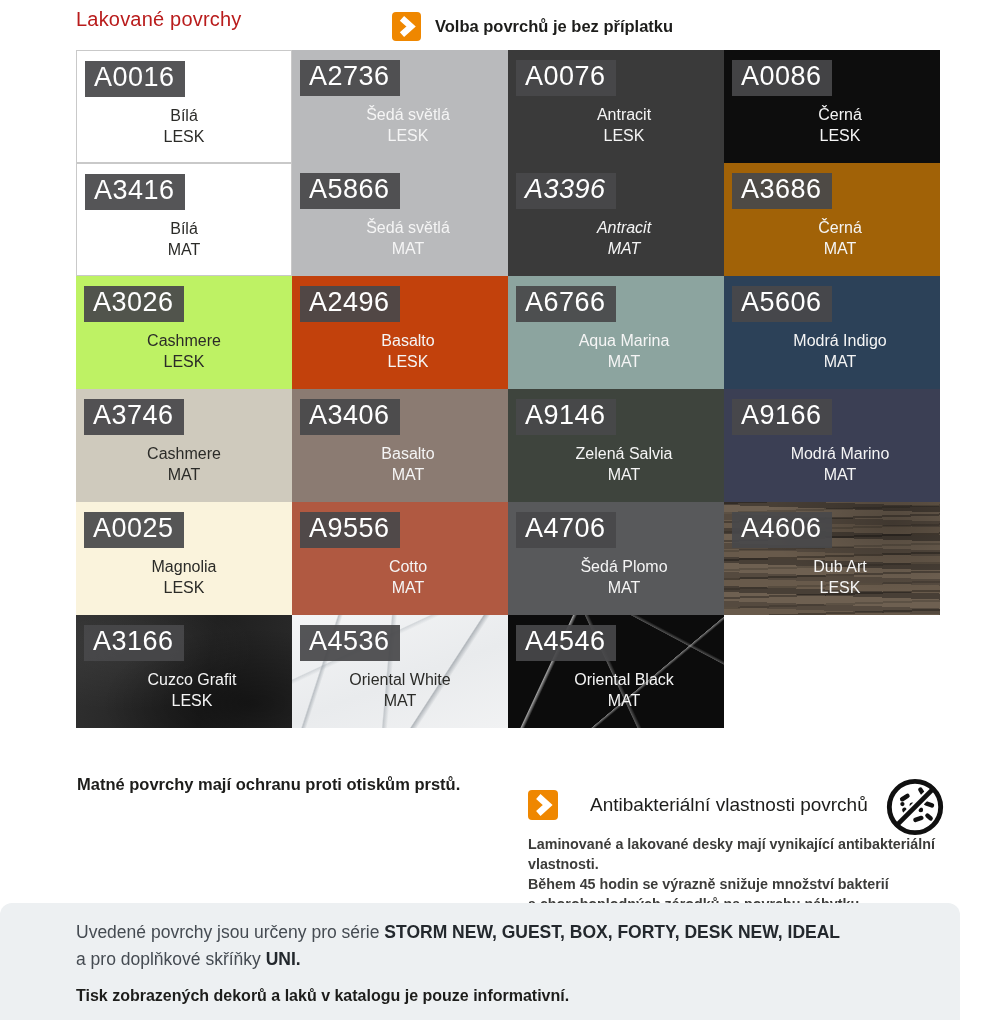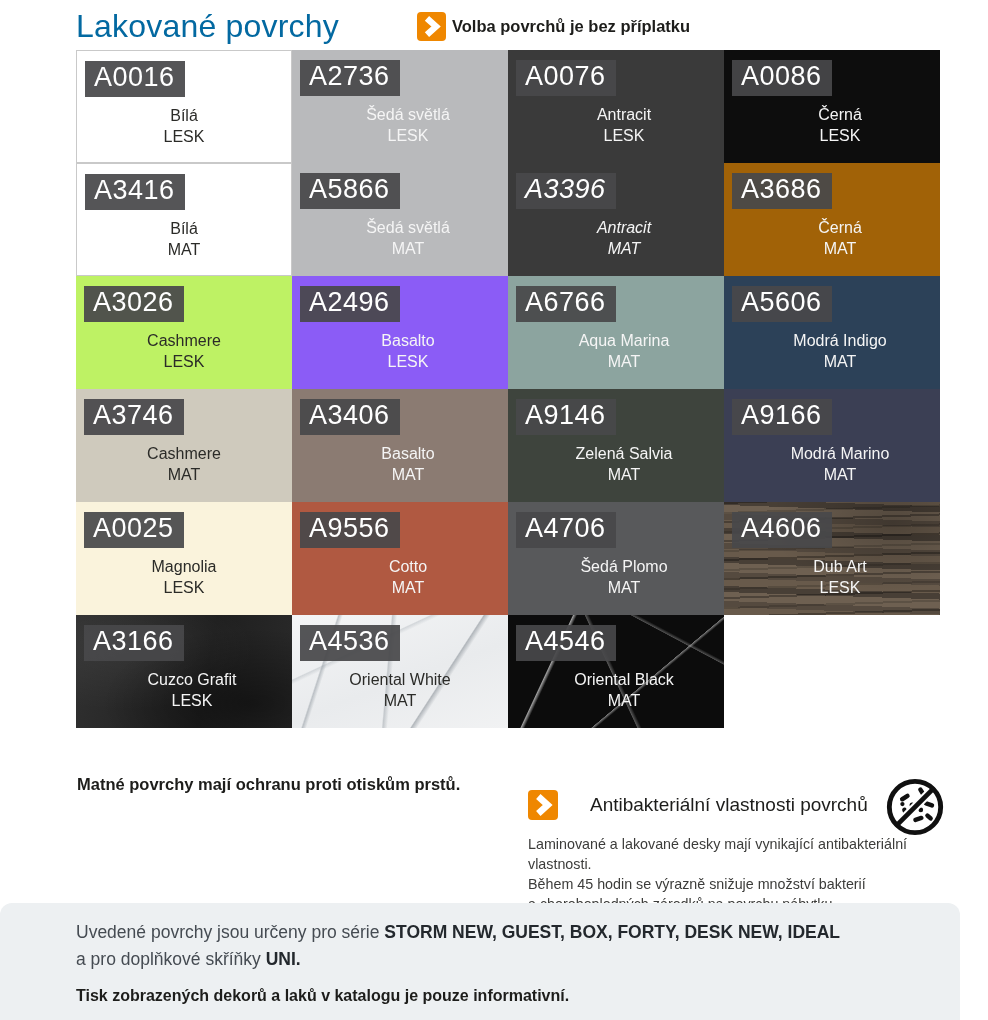--- a/index.html
+++ b/index.html
@@ -3,24 +3,24 @@
 <meta charset="utf-8">
 <style>
   html,body{margin:0;padding:0;}
   body{
     width:988px;height:1020px;position:relative;background:#ffffff;
     font-family:"Liberation Sans","DejaVu Sans",sans-serif;
     -webkit-font-smoothing:antialiased;color:#1d1d1b;overflow:hidden;
   }
   
   .page-title{
-    position:absolute;left:76px;top:8px;font-size:32px;font-weight:300;
-    color:#0369a1;letter-spacing:.2px;
-  }
-  .top-note{position:absolute;left:392px;top:12px;display:flex;align-items:center;gap:6px;margin-left:25px;}
+    position:absolute;left:76px;top:8px;font-size:20px;font-weight:300;
+    color:#b91c1c;letter-spacing:.2px;
+  }
+  .top-note{position:absolute;left:392px;top:12px;display:flex;align-items:center;gap:14px;}
   .arrow-box{width:29px;height:29px;border-radius:4px;background:#ef8700;
     display:flex;align-items:center;justify-content:center;flex:0 0 auto;}
   .top-note .label{font-size:16.5px;font-weight:700;color:#1d1d1b;}
   
   .grid{
     position:absolute;left:76px;top:50px;width:888px;
     display:grid;grid-template-columns:repeat(4,216px);grid-auto-rows:113px;
   }
   .swatch{position:relative;box-sizing:border-box;}
   .swatch.bordered{border:1px solid #c9c9c9;}
@@ -64,21 +64,21 @@
       linear-gradient(140deg, transparent 62%, rgba(255,255,255,.45) 62.2%, transparent 63.4%),
       linear-gradient(28deg, transparent 78%, rgba(255,255,255,.28) 78.3%, transparent 79.8%),
       #0c0c0c;
   }
   
   .matte-note{position:absolute;left:77px;top:775px;font-size:16.5px;font-weight:600;color:#1d1d1b;}
   .anti{position:absolute;left:528px;top:790px;width:436px;}
   .anti-head{display:flex;align-items:center;gap:32px;}
   .anti-head .arrow-box{width:30px;height:30px;}
   .anti-head .label{font-size:19px;font-weight:400;color:#1d1d1b;}
-  .anti-para{margin-top:14px;font-size:14.3px;line-height:20px;color:#3c3c3a;font-weight:400;}
+  .anti-para{margin-top:14px;font-size:14.3px;line-height:20px;color:#3c3c3a;font-weight:700;}
   .bacteria{position:absolute;left:884px;top:776px;}
   
   .footer-band{
     position:absolute;left:0;top:903px;width:960px;height:117px;
     background:#edf0f2;border-radius:12px 12px 0 0;
   }
   .footer-series{position:absolute;left:76px;top:16px;font-size:17.5px;line-height:27px;color:#454b52;}
   .footer-series b{color:#23282d;font-weight:700;}
   .footer-print{position:absolute;left:76px;top:84px;font-size:16px;font-weight:600;color:#1d1d1b;}
 </style>
@@ -135,21 +135,21 @@
     <div class="swatch text-light" style="background: #a16207; padding-left: 17px;">
       <span class="badge">A3686</span>
       <div class="name">Černá</div>
       <div class="finish">MAT</div>
     </div>
     <div class="swatch text-dark" style="background: #bef264;">
       <span class="badge">A3026</span>
       <div class="name">Cashmere</div>
       <div class="finish">LESK</div>
     </div>
-    <div class="swatch text-light" style="background: #8b5cf6;">
+    <div class="swatch text-light" style="background: #c2410c;">
       <span class="badge">A2496</span>
       <div class="name">Basalto</div>
       <div class="finish">LESK</div>
     </div>
     <div class="swatch text-light" style="background: rgb(140, 164, 159);">
       <span class="badge">A6766</span>
       <div class="name">Aqua Marina</div>
       <div class="finish">MAT</div>
     </div>
     <div class="swatch text-light" style="background: rgb(44, 65, 88);">

